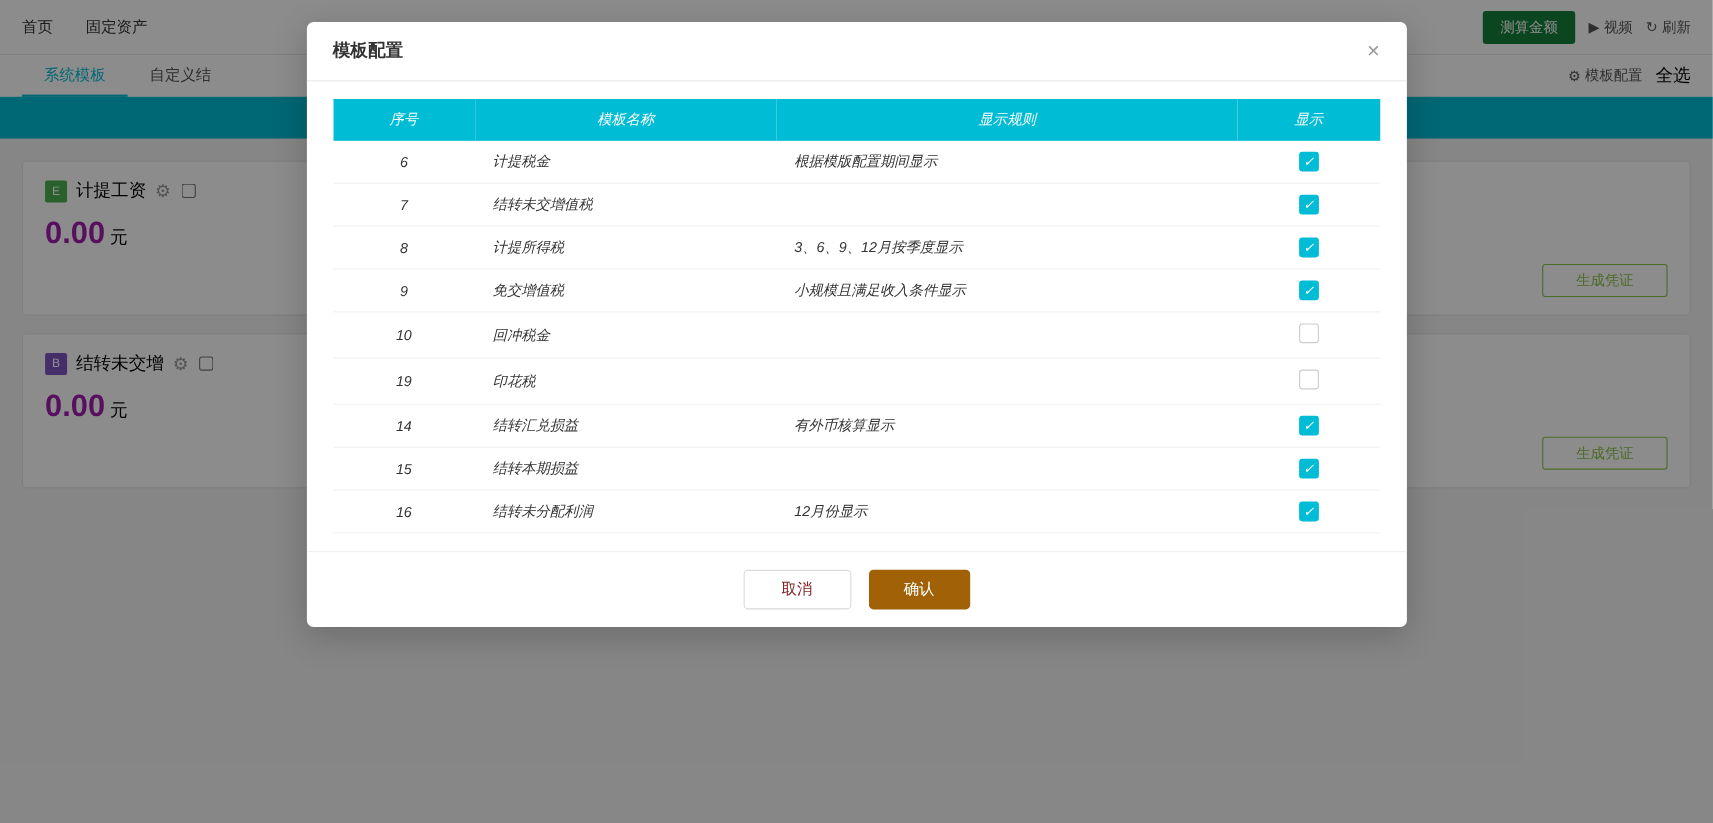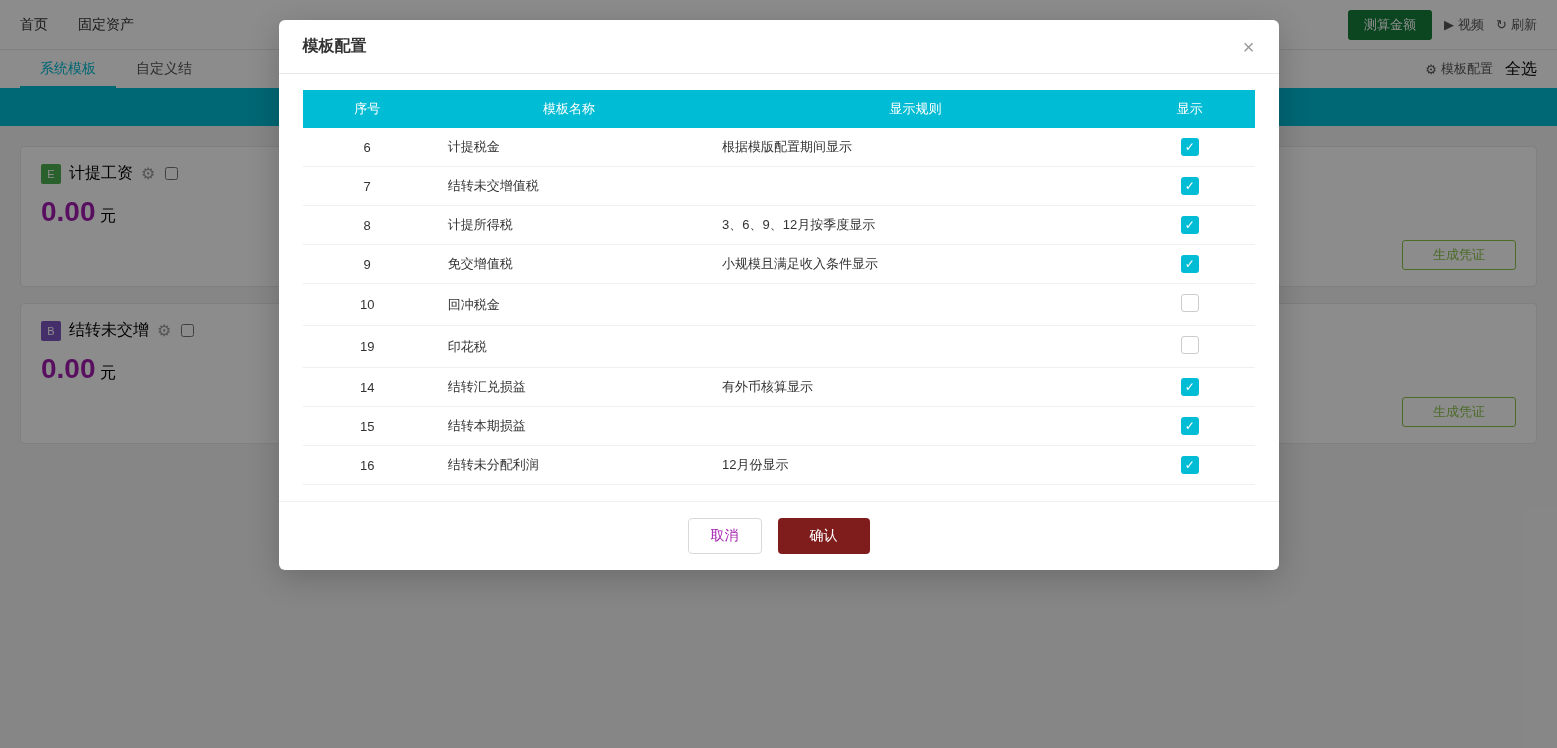--- a/index.html
+++ b/index.html
@@ -195,20 +195,21 @@
       cursor: pointer;
       background: none;
       border: none;
       line-height: 1;
     }
 
     .modal-body {
       flex: 1;
       overflow: hidden;
       padding: 16px 24px;
+      font-style: italic;
     }
 
     .modal-table {
       width: 100%;
       border-collapse: collapse;
       font-size: 13px;
     }
 
     .modal-table thead tr th {
       background: #00bcd4;
@@ -278,29 +279,29 @@
       padding: 16px 24px;
       display: flex;
       justify-content: center;
       gap: 16px;
       border-top: 1px solid #f0f0f0;
     }
 
     .btn-cancel {
       border: 1px solid #d9d9d9;
       background: #fff;
-      color: #a21caf;
-      padding: 8px 22px;
+      color: #7f1d1d;
+      padding: 8px 34px;
       border-radius: 4px;
       font-size: 14px;
       cursor: pointer;
     }
 
     .btn-confirm {
-      background: #7f1d1d;
+      background: #a16207;
       color: #fff;
       border: none;
       padding: 0 32px;
       border-radius: 4px;
       font-size: 14px;
       cursor: pointer;
     }
 
     .settings-icon {
       color: #999;

